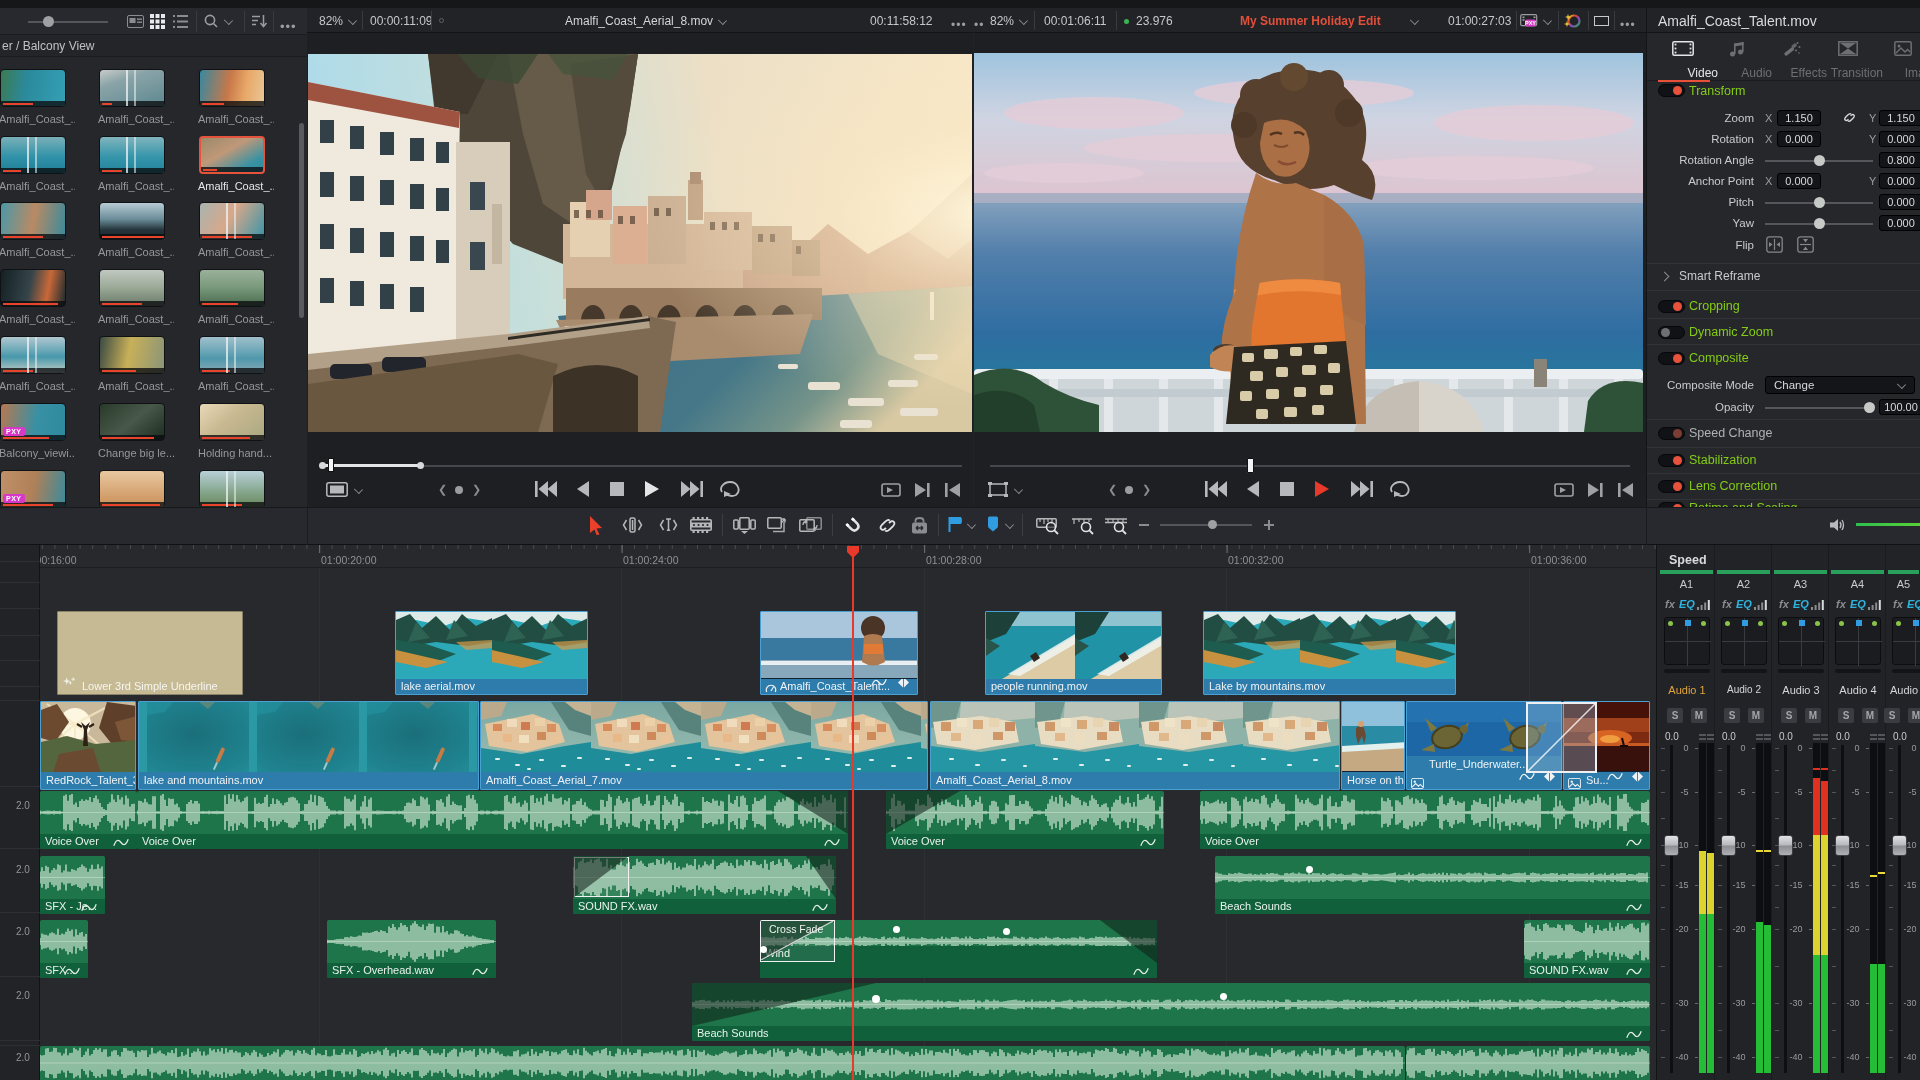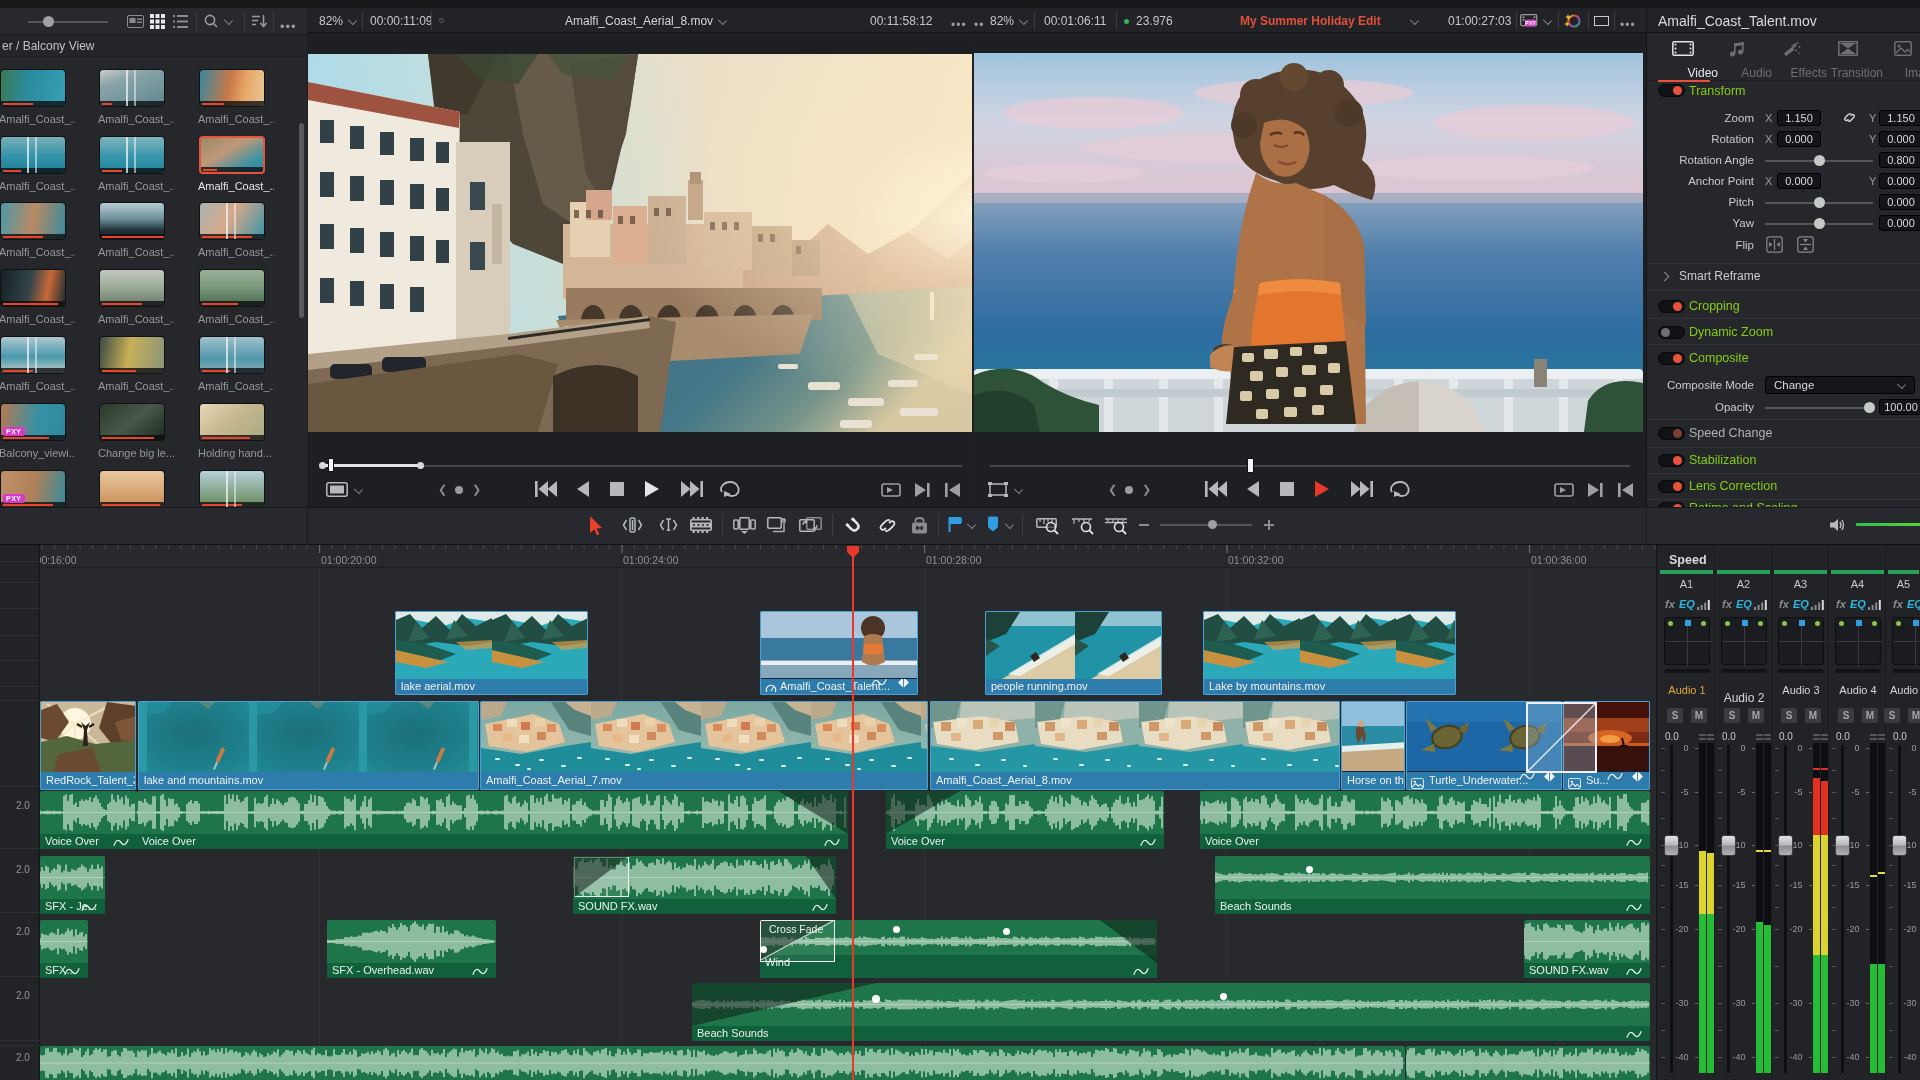--- a/index.html
+++ b/index.html
@@ -1064,20 +1064,28 @@
 <div class="hline" style="top:367px"></div>
 <div class="hline" style="top:431px"></div>
 <div class="hline" style="top:495px"></div>
 <div class="hline" style="top:500px"></div>
 <div class="h20" style="left:16px;top:255px">2.0</div>
 <div class="h20" style="left:16px;top:319px">2.0</div>
 <div class="h20" style="left:16px;top:381px">2.0</div>
 <div class="h20" style="left:16px;top:445px">2.0</div>
 <div class="h20" style="left:16px;top:507px">2.0</div>
 </div>
+<div class="vclip" style="left:57px;top:66px;width:186px;height:84px;border:1px solid #8a8268;background:#c5ba94">
+<div class="abs" style="left:0;bottom:0;width:100%;height:16px;background:#c5ba94;color:#f6f6f0;font-size:11px;line-height:16px"><span style="margin-left:24px">Lower 3rd Simple Underline</span></div>
+<div class="abs" style="left:5px;bottom:2px"><svg viewBox="0 0 14 12" width="13" height="12">
+            <path d="M4 1 L5 4 L8 5 L5 6 L4 9 L3 6 L0 5 L3 4 Z" fill="#f0f0e8"></path>
+            <path d="M10 0 L10.7 2.3 L13 3 L10.7 3.7 L10 6 L9.3 3.7 L7 3 Z" fill="#f0f0e8" transform="translate(1,5) scale(0.7)"></path>
+            <path d="M11 1 L11 5 M9 3 L13 3" stroke="#f0f0e8" stroke-width="1"></path>
+          </svg></div>
+</div>
 <div class="vclip" style="left:395px;top:66px;width:193px;height:84px;border:1px solid #4aa0d2;background:#123">
         <div class="abs" style="left:0;top:0;width:191px;height:67px;overflow:hidden">
           <div class="abs" style="left:0px;top:0"><svg width="96" height="67" viewBox="0 0 96 67">
               <rect width="96" height="67" fill="#2ba9b8"></rect>
               <polygon points="0,0 96,0 96,10 70,6 48,14 20,8 0,12" fill="#ddeae8"></polygon>
               <polygon points="0,8 14,2 26,16 40,4 54,18 66,2 80,14 96,6 96,30 72,34 40,30 14,34 0,28" fill="#214d42"></polygon>
               <polygon points="20,10 34,26 12,30" fill="#2e6354"></polygon>
               <polygon points="58,8 72,24 50,28" fill="#2e6354"></polygon>
               <polygon points="0,28 30,32 60,42 40,50 12,44 0,40" fill="#1d5c4e"></polygon>
               <polygon points="0,38 26,44 52,50 30,56 0,50" fill="#c8913f"></polygon>
@@ -1565,21 +1573,21 @@
               <rect width="78" height="69" fill="#1d67a6"></rect>
               <rect width="78" height="20" fill="#2a7ab8" opacity="0.6"></rect>
               <ellipse cx="40" cy="35" rx="15" ry="11" fill="#6b6434" transform="rotate(-15 40 35)"></ellipse>
               <ellipse cx="40" cy="35" rx="15" ry="11" fill="none" stroke="#453f1c" stroke-width="2" transform="rotate(-15 40 35)"></ellipse>
               <polygon points="30,26 18,16 24,30" fill="#7d7840"></polygon>
               <polygon points="27,42 14,48 28,50" fill="#7d7840"></polygon>
               <polygon points="52,28 62,20 58,32" fill="#7d7840"></polygon>
               <circle cx="57" cy="27" r="4" fill="#6b6434"></circle>
             </svg></div>
         </div>
-        <div class="vlab" style="height:17px;line-height:17px"><span style="margin-left:22px">Turtle_Underwater...</span><span style="position:absolute;right:26px;bottom:1px"><svg viewBox="0 0 20 14" width="16" height="13">
+        <div class="vlab" style="height:33px;line-height:17px"><span style="margin-left:22px">Turtle_Underwater...</span><span style="position:absolute;right:26px;bottom:1px"><svg viewBox="0 0 20 14" width="16" height="13">
               <path d="M1 11 C4 3 7 3 10 7 C13 11 16 11 19 3" fill="none" stroke="#eef2f5" stroke-width="1.6"></path>
             </svg></span><span style="position:absolute;right:6px;bottom:2px"><svg viewBox="0 0 12 12" width="11" height="11">
               <path d="M6 0 L12 6 L6 12 L0 6 Z" fill="#eef2f5"></path>
               <path d="M6 0 L6 12" stroke="#2e7cab" stroke-width="1"></path>
             </svg></span></div>
       </div>
 <div class="abs" style="left:1411px;top:230px;z-index:5"><svg viewBox="0 0 14 12" width="13" height="11">
           <rect x="0.5" y="0.5" width="13" height="11" rx="1.5" fill="none" stroke="#eef2f5"></rect>
           <circle cx="4" cy="4" r="1.3" fill="#eef2f5"></circle>
           <path d="M1 10 L5 6 L8 9 L10 7 L13 10" stroke="#eef2f5" fill="none" stroke-width="1.2"></path>
@@ -1714,21 +1722,21 @@
         <div class="alab" style="height:15px;line-height:15px"><span style="margin-left:5px">SFX - Overhead.wav</span></div>
         <div class="acurve" style="right:8px"><svg viewBox="0 0 20 14" width="16" height="13">
             <path d="M1 11 C4 3 7 3 10 7 C13 11 16 11 19 3" fill="none" stroke="#e2efe5" stroke-width="1.6"></path>
           </svg></div>
       </div>
 <div class="aclip" style="left:760px;top:375px;width:397px;height:58px;background:#1e7549;">
         <svg class="abs" style="left:0;top:0" width="397" height="43" viewBox="0 0 397 43">
           <path d="M0 17.6 V25.4M2 17.3 V25.7M4 17.4 V25.6M6 17.0 V26.0M8 17.4 V25.6M10 17.8 V25.2M12 17.8 V25.2M14 16.5 V26.5M16 18.4 V24.6M18 18.1 V24.9M20 17.5 V25.5M22 18.1 V24.9M24 16.6 V26.4M26 16.9 V26.1M28 19.2 V23.8M30 18.8 V24.2M32 16.7 V26.3M34 19.0 V24.0M36 18.8 V24.2M38 19.3 V23.7M40 18.4 V24.6M42 18.6 V24.4M44 19.3 V23.7M46 17.1 V25.9M48 18.0 V25.0M50 19.0 V24.0M52 19.1 V23.9M54 18.9 V24.1M56 17.4 V25.6M58 17.9 V25.1M60 17.7 V25.3M62 18.1 V24.9M64 17.9 V25.1M66 17.5 V25.5M68 17.1 V25.9M70 17.7 V25.3M72 18.4 V24.6M74 17.8 V25.2M76 17.9 V25.1M78 18.6 V24.4M80 17.5 V25.5M82 18.0 V25.0M84 17.9 V25.1M86 16.7 V26.3M88 17.3 V25.7M90 18.2 V24.8M92 18.3 V24.7M94 18.8 V24.2M96 18.1 V24.9M98 17.5 V25.5M100 16.4 V26.6M102 18.0 V25.0M104 16.6 V26.4M106 17.1 V25.9M108 17.8 V25.2M110 17.5 V25.5M112 18.1 V24.9M114 18.5 V24.5M116 18.1 V24.9M118 18.8 V24.2M120 19.1 V23.9M122 17.0 V26.0M124 16.4 V26.6M126 19.3 V23.7M128 18.1 V24.9M130 17.5 V25.5M132 18.4 V24.6M134 17.0 V26.0M136 17.8 V25.2M138 18.2 V24.8M140 17.1 V25.9M142 16.4 V26.6M144 16.6 V26.4M146 19.3 V23.7M148 17.5 V25.5M150 19.0 V24.0M152 18.3 V24.7M154 18.2 V24.8M156 18.6 V24.4M158 18.8 V24.2M160 18.5 V24.5M162 16.9 V26.1M164 18.0 V25.0M166 18.3 V24.7M168 19.1 V23.9M170 18.7 V24.3M172 18.4 V24.6M174 19.3 V23.7M176 18.8 V24.2M178 18.0 V25.0M180 18.6 V24.4M182 16.4 V26.6M184 19.0 V24.0M186 17.4 V25.6M188 18.4 V24.6M190 18.8 V24.2M192 17.0 V26.0M194 17.0 V26.0M196 16.8 V26.2M198 17.2 V25.8M200 18.7 V24.3M202 18.1 V24.9M204 18.5 V24.5M206 16.6 V26.4M208 18.6 V24.4M210 16.5 V26.5M212 18.0 V25.0M214 19.1 V23.9M216 19.0 V24.0M218 19.1 V23.9M220 18.2 V24.8M222 18.8 V24.2M224 17.9 V25.1M226 18.9 V24.1M228 16.6 V26.4M230 17.1 V25.9M232 16.7 V26.3M234 16.6 V26.4M236 18.2 V24.8M238 17.0 V26.0M240 17.9 V25.1M242 18.4 V24.6M244 18.1 V24.9M246 18.0 V25.0M248 18.3 V24.7M250 18.4 V24.6M252 18.4 V24.6M254 16.6 V26.4M256 16.7 V26.3M258 18.0 V25.0M260 18.6 V24.4M262 16.7 V26.3M264 17.5 V25.5M266 19.3 V23.7M268 18.5 V24.5M270 16.9 V26.1M272 17.5 V25.5M274 18.4 V24.6M276 18.3 V24.7M278 19.0 V24.0M280 17.8 V25.2M282 17.5 V25.5M284 18.1 V24.9M286 16.6 V26.4M288 17.8 V25.2M290 18.2 V24.8M292 18.7 V24.3M294 17.7 V25.3M296 17.5 V25.5M298 16.9 V26.1M300 18.1 V24.9M302 18.8 V24.2M304 18.0 V25.0M306 18.8 V24.2M308 18.2 V24.8M310 18.5 V24.5M312 17.6 V25.4M314 17.6 V25.4M316 17.7 V25.3M318 18.4 V24.6M320 16.6 V26.4M322 17.3 V25.7M324 17.4 V25.6M326 18.9 V24.1M328 18.7 V24.3M330 17.9 V25.1M332 17.7 V25.3M334 18.3 V24.7M336 16.4 V26.6M338 17.1 V25.9M340 16.8 V26.2M342 17.1 V25.9M344 17.7 V25.3M346 16.6 V26.4M348 17.7 V25.3M350 17.5 V25.5M352 17.5 V25.5M354 17.1 V25.9M356 17.5 V25.5M358 17.1 V25.9M360 16.9 V26.1M362 16.9 V26.1M364 16.7 V26.3M366 17.3 V25.7M368 18.5 V24.5M370 16.7 V26.3M372 18.7 V24.3M374 17.7 V25.3M376 18.3 V24.7M378 17.7 V25.3M380 18.6 V24.4M382 18.9 V24.1M384 17.7 V25.3M386 17.9 V25.1M388 18.3 V24.7M390 18.0 V25.0M392 18.7 V24.3M394 18.1 V24.9" stroke="#d4ead9" stroke-opacity="0.95" stroke-width="1.3" fill="none"></path>
           <rect x="0" y="21.1" width="397" height="0.8" fill="#d4ead9" fill-opacity="0.6"></rect>
         </svg>
-        <div class="alab" style="height:23px;line-height:15px"><span style="margin-left:5px">Wind</span></div>
+        <div class="alab" style="height:32px;line-height:15px"><span style="margin-left:5px">Wind</span></div>
         <div class="acurve" style="right:8px"><svg viewBox="0 0 20 14" width="16" height="13">
             <path d="M1 11 C4 3 7 3 10 7 C13 11 16 11 19 3" fill="none" stroke="#e2efe5" stroke-width="1.6"></path>
           </svg></div>
         <svg class="abs" style="left:0px;top:0px" width="75" height="42">
           <polygon points="0,0 75,0 0,42" fill="rgba(15,30,22,0.55)"></polygon>
         </svg>
         <div class="abs" style="left:0px;top:0px;width:75px;height:42px;border:1.5px solid #f0f0f2;background:rgba(255,255,255,0.08)"><div style="position:absolute;left:8px;top:2px;color:#eef2ee;font-size:10.5px">Cross Fade</div><svg width="72" height="39">
             <path d="M0 39 L72 0" stroke="rgba(255,255,255,0.75)" stroke-width="1.2"></path>
           </svg></div>
         <div class="abs" style="left:0px;top:26px;width:7px;height:7px;border-radius:4px;background:#fff"></div>
@@ -1861,21 +1869,21 @@
           <rect x="10.8" y="0" width="2" height="10" fill="#d8d9db"></rect>
         </svg>
 <div class="abs" style="left:5px;top:72px;width:46px;height:48px;background:#1b1c20;border:1px solid #0c0d0f;border-radius:3px">
 <div class="abs" style="left:22px;top:0;width:1px;height:48px;background:#3a3b40"></div>
 <div class="abs" style="left:0;top:23px;width:46px;height:1px;background:#3a3b40"></div>
 <div class="abs" style="left:3px;top:3px;width:5px;height:5px;border-radius:3px;background:#8bc34a"></div>
 <div class="abs" style="left:20px;top:2px;width:6px;height:6px;background:#2f9de0"></div>
 <div class="abs" style="right:3px;top:3px;width:5px;height:5px;border-radius:3px;background:#8bc34a"></div>
 </div>
 <div class="abs" style="left:5px;top:124px;width:46px;height:4px;background:#131417;border-radius:2px"></div>
-<div class="abs" style="left:0;top:146px;width:56px;text-align:center;color:#d4d5d8;font-size:12px">Audio 2</div>
+<div class="abs" style="left:0;top:139px;width:56px;text-align:center;color:#d4d5d8;font-size:10px">Audio 2</div>
 <div class="sm" style="left:8px">S</div>
 <div class="sm" style="left:32px">M</div>
 <div class="abs" style="left:6px;top:186px;color:#c9cacd;font-size:10px">0.0</div>
 <div class="fader" style="left:11px"></div>
 <div class="fknob" style="left:5px;top:290px"></div>
 <div class="mnum" style="left:14px;top:198px">0&nbsp;</div>
 <div class="abs" style="left:36px;top:203px;width:3px;height:1px;background:#6a6b70"></div>
 <div class="mnum" style="left:14px;top:242px">-5&nbsp;</div>
 <div class="abs" style="left:36px;top:247px;width:3px;height:1px;background:#6a6b70"></div>
 <div class="mnum" style="left:14px;top:295px">-10&nbsp;</div>

